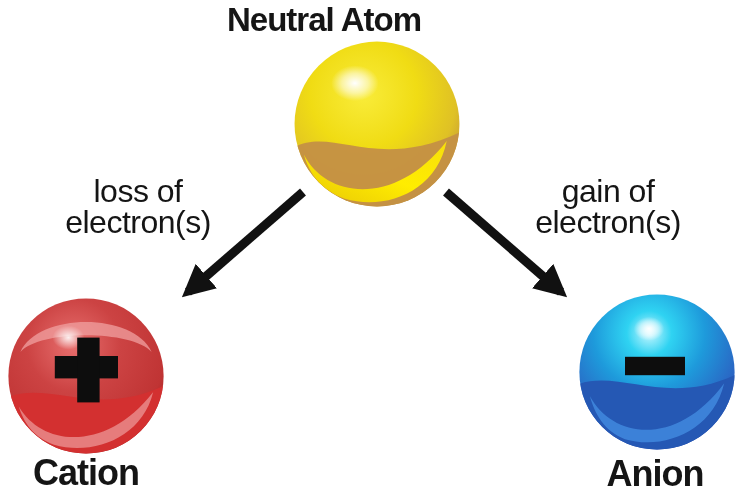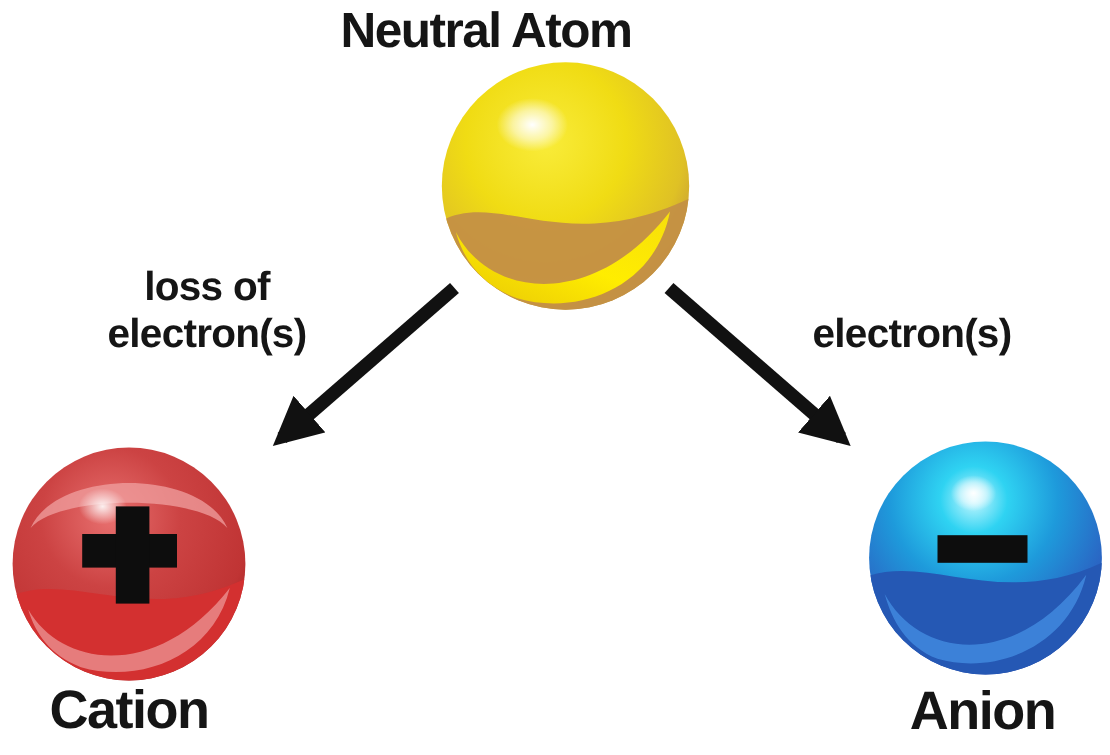--- a/index.html
+++ b/index.html
@@ -23,22 +23,22 @@
     width: 648px;
     text-align: center;
     font-size: 33px;
     font-weight: bold;
     letter-spacing: -1px;
   }
   .proc-label {
     position: absolute;
     width: 220px;
     text-align: center;
-    font-size: 27px;
-    font-weight: bold;
+    font-size: 32px;
+    font-weight: normal;
     letter-spacing: -0.5px;
     line-height: 31px;
   }
   #loss-label { left: 28px;  top: 176px; }
   #gain-label { left: 498px; top: 176px; }
   .ion-label {
     position: absolute;
     width: 200px;
     text-align: center;
     font-size: 36px;
@@ -104,21 +104,21 @@
     <path d="M303,192 L188,292" stroke="#111111" stroke-width="9" fill="none" marker-end="url(#ah)"></path>
     <path d="M446,192 L561,292" stroke="#111111" stroke-width="9" fill="none" marker-end="url(#ah)"></path>
   </svg>
 
   <div id="loss-label" class="proc-label">
     <span>loss of</span><br>
     <span>electron(s)</span>
   </div>
 
   <div id="gain-label" class="proc-label">
-    <br>
+    <span>gain of</span><br>
     <span>electron(s)</span>
   </div>
 
   <svg id="cation-sphere" class="sphere" viewBox="0 0 200 200">
     <defs>
       <radialGradient id="rbody" cx="42%" cy="30%" r="75%">
         <stop offset="0%" stop-color="#E8706F"></stop>
         <stop offset="40%" stop-color="#CC4343"></stop>
         <stop offset="80%" stop-color="#C03434"></stop>
         <stop offset="100%" stop-color="#9A1F1F"></stop>

